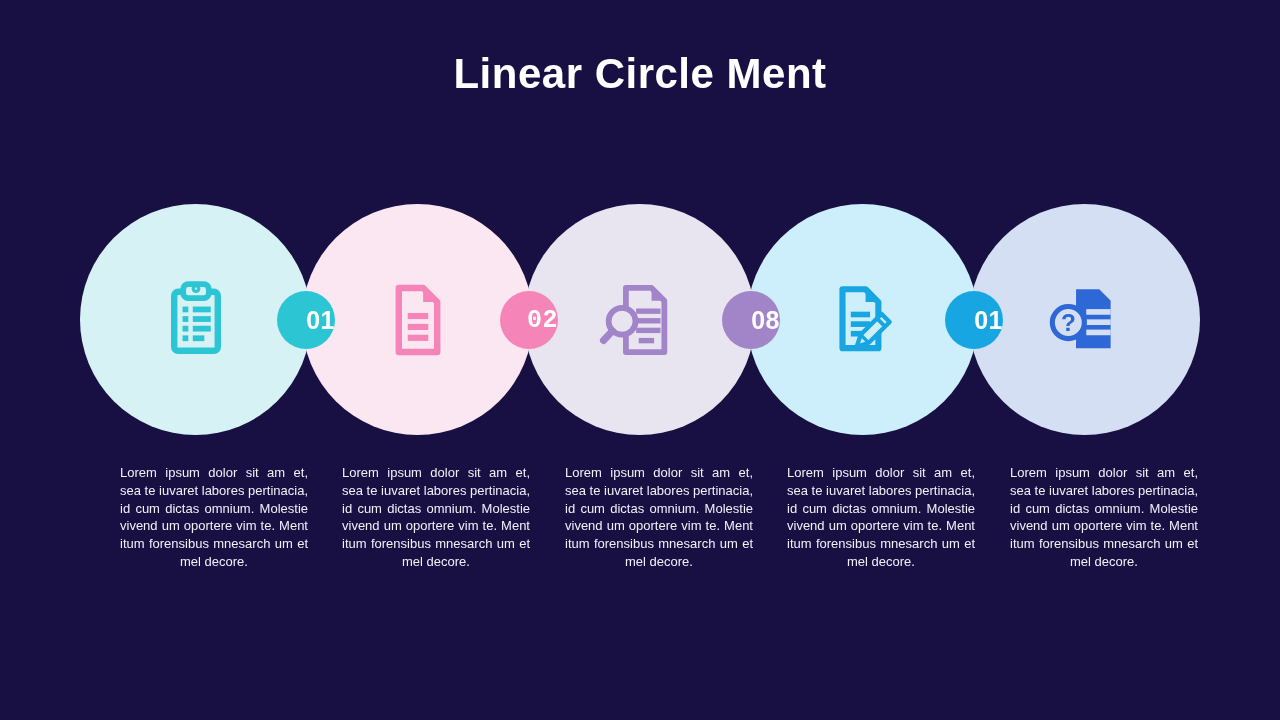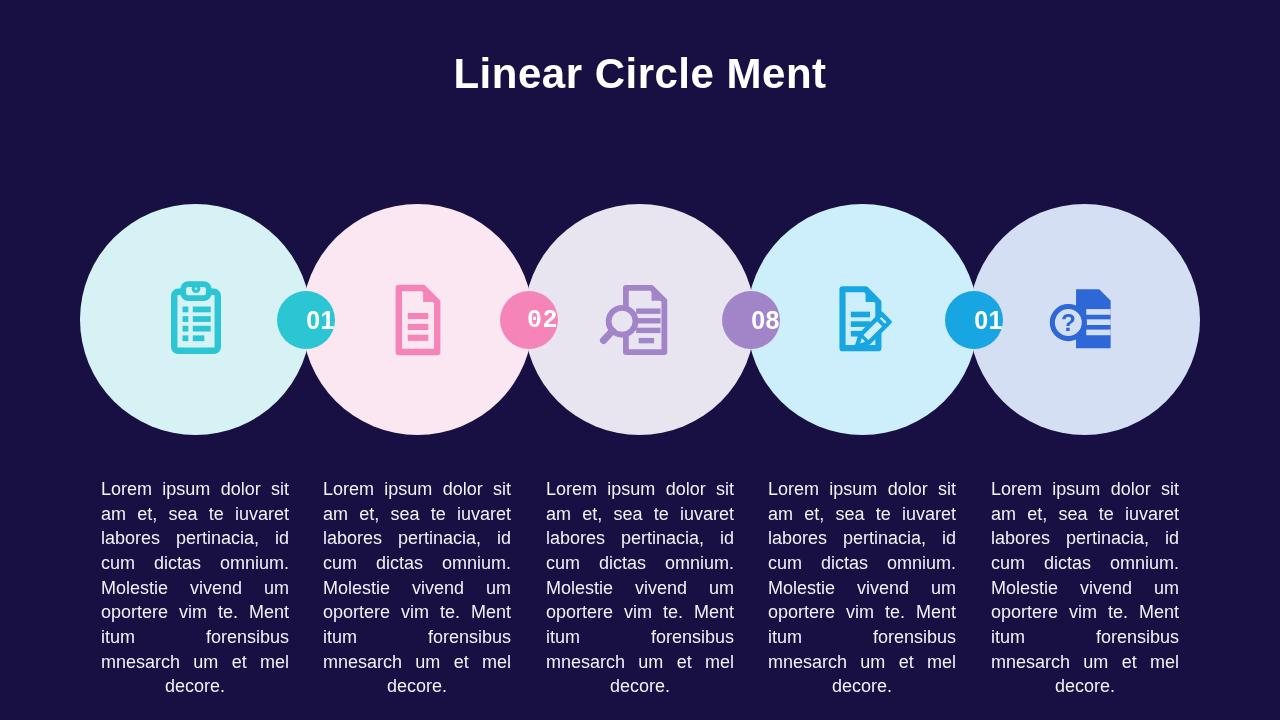--- a/index.html
+++ b/index.html
@@ -29,23 +29,23 @@
   .badge {
     position:absolute; top:291px; width:58px; height:58px;
     border-radius:50%;
     background: var(--accent, #999);
     color:#ffffff; font-size:25px; font-weight:700;
     display:flex; align-items:center; justify-content:flex-end;
     z-index:3; letter-spacing:0.5px;
   }
   .b0 { left:277px; } .b1 { left:500px;font-family:Liberation Mono, monospace; } .b2 { left:722px; } .b3 { left:945px; }
   .desc {
-    position:absolute; top:477px; width:188px;
-    color:#f1f1f8; font-size:18px; line-height:1.37;
-    text-align:justify; text-align-last:center;
+    position:absolute; top:464px; width:188px;
+    color:#f1f1f8; font-size:13px; line-height:1.37;
+    text-align:justify; text-align-last:center;margin-left:19px;
   }
   .d0 { left:101px; } .d1 { left:323px; } .d2 { left:546px; }
   .d3 { left:768px; } .d4 { left:991px; }
   .qmark { font-family:"Liberation Sans", sans-serif; font-weight:700; }
 </style>
 </head>
 <body>
 
 <div class="slide" style="--bg: #181043;">
 

